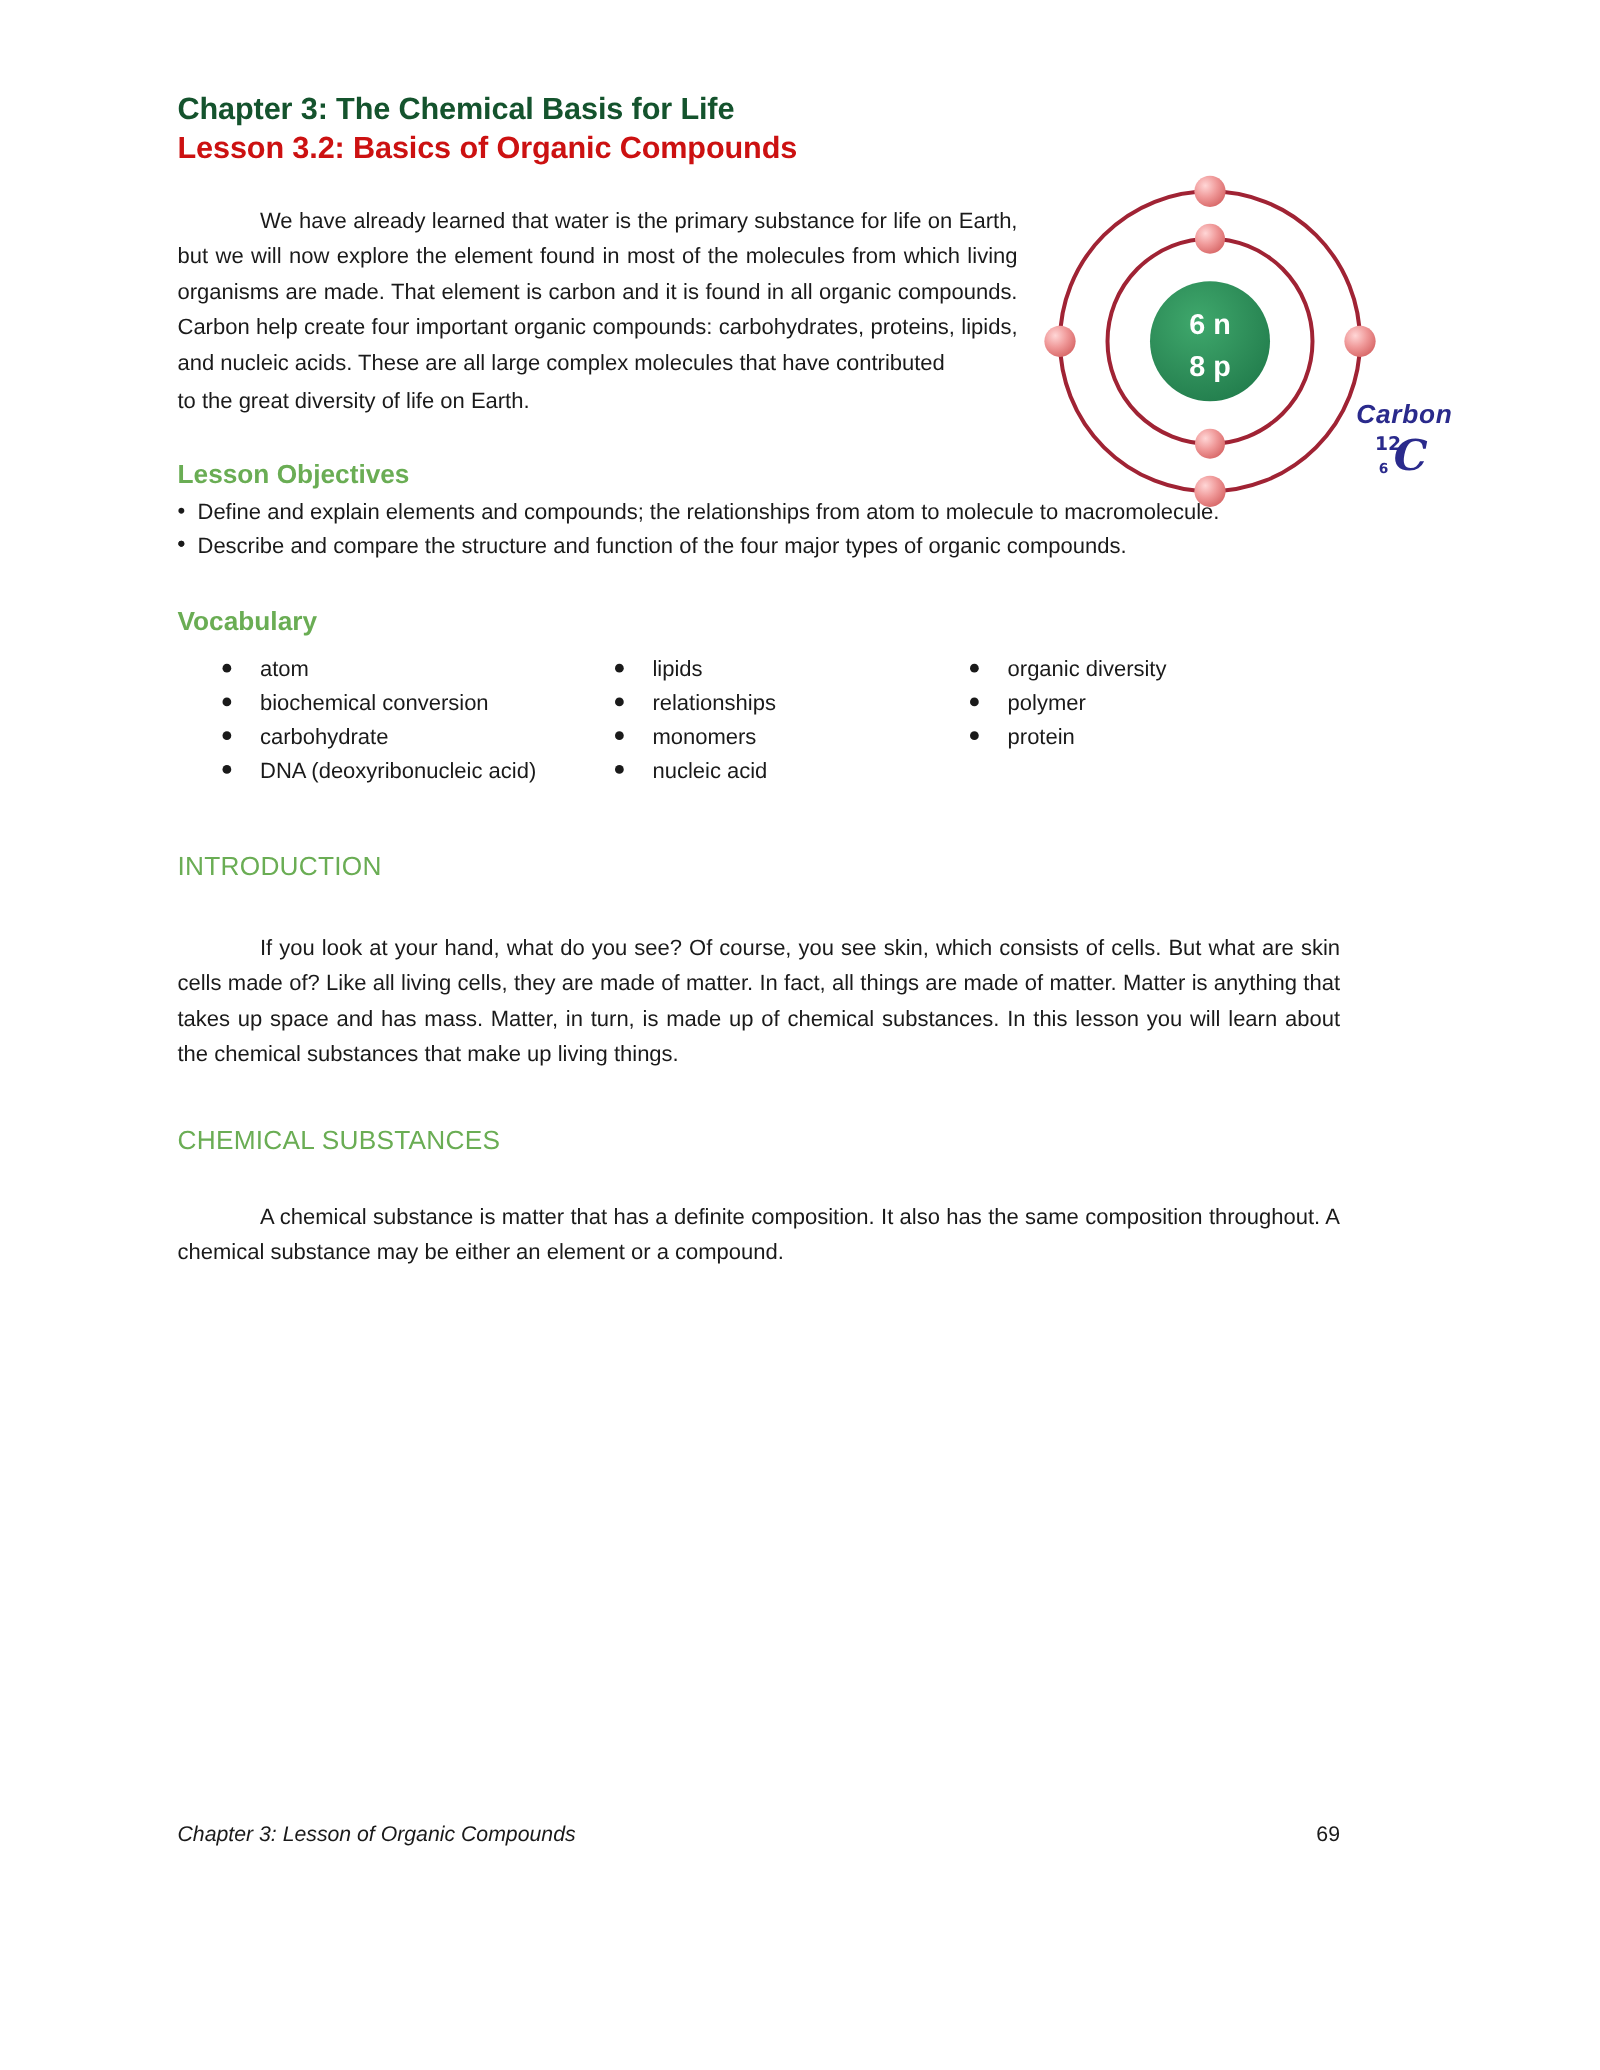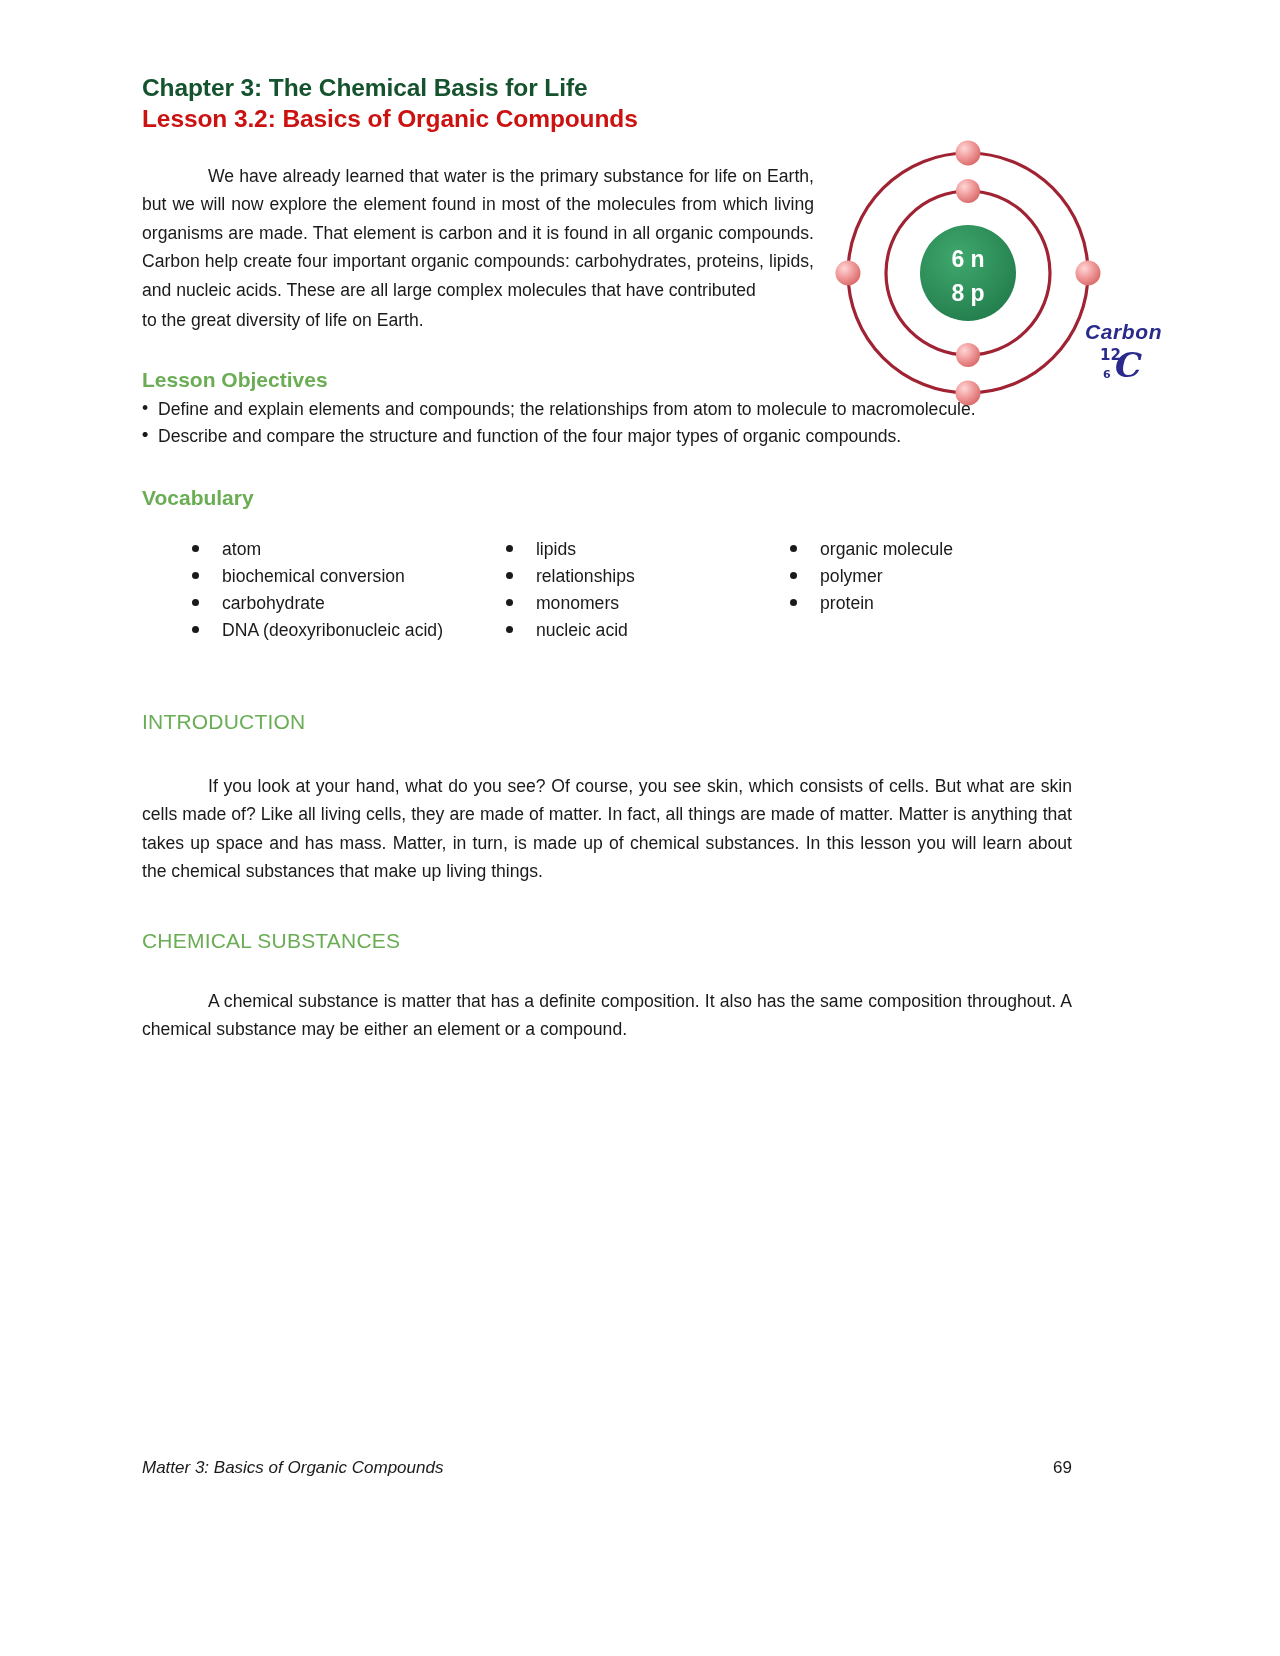--- a/index.html
+++ b/index.html
@@ -177,21 +177,21 @@
   .vocab-wrap { margin-top: 36px; }
   .vocab-cols {
     display: flex;
     margin-top: 10px;
     padding-left: 18px;
   }
   .vocab-col { width: 316px; }
   .vocab-col:nth-child(2) { width: 286px; }
   .vocab-list {
     list-style: none;
-    margin: 16px;
+    margin: 2px;
     padding: 0;
   }
   .vocab-item {
     position: relative;
     padding-left: 46px;
     font-size: 17.6px;
     line-height: 1.54;
     color: #1a1a1a;
     white-space: nowrap;
   }
@@ -313,21 +313,21 @@
           <ul class="vocab-list">
             <li class="vocab-item"><span class="dot"></span><span>lipids</span></li>
             <li class="vocab-item"><span class="dot"></span><span>relationships</span></li>
             <li class="vocab-item"><span class="dot"></span><span>monomers</span></li>
             <li class="vocab-item"><span class="dot"></span><span>nucleic acid</span></li>
           </ul>
         </div>
 
         <div class="vocab-col">
           <ul class="vocab-list">
-            <li class="vocab-item"><span class="dot"></span><span>organic molecule</span></li>
+            <li class="vocab-item"><span class="dot"></span><span>organic diversity</span></li>
             <li class="vocab-item"><span class="dot"></span><span>polymer</span></li>
             <li class="vocab-item"><span class="dot"></span><span>protein</span></li>
           </ul>
         </div>
 
       </div>
     </div>
 
     <div class="sec-intro">
       <h3 class="section-head caps">INTRODUCTION</h3>
@@ -335,17 +335,17 @@
     </div>
 
     <div class="sec-chem">
       <h3 class="section-head caps">CHEMICAL SUBSTANCES</h3>
       <p class="para"><span class="indent"></span><span>A chemical substance is matter that has a definite composition. It also has the same composition throughout. A chemical substance may be either an element or a compound.</span></p>
     </div>
 
   </div>
 
   <div class="footer">
-    <span class="footer-left">Matter 3: Basics of Organic Compounds</span>
+    <span class="footer-left">Chapter 3: Lesson of Organic Compounds</span>
     <span class="footer-right">69</span>
   </div>
 
 </div>
 
 </body></html>

